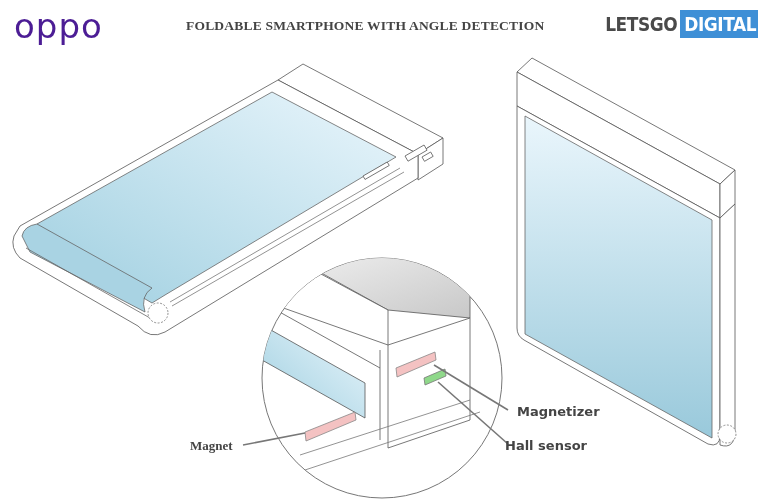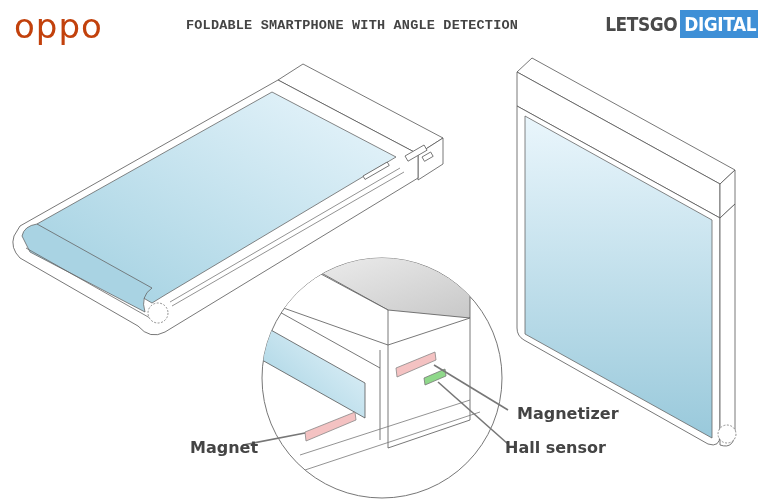--- a/index.html
+++ b/index.html
@@ -1,23 +1,23 @@
 <!DOCTYPE html>
 <html><head>
 <meta charset="utf-8">
 <style>
   html, body { margin:0; padding:0; background:#ffffff; }
   body { width:758px; height:500px; position:relative; overflow:hidden; font-family:"DejaVu Sans", sans-serif; }
-  .logo-oppo { position:absolute; left:14px; top:6px; font-family:"DejaVu Sans", sans-serif; font-size:34px; font-weight:400; color:#c2410c; letter-spacing:1px; line-height:40px; }
-  .title { position:absolute; left:186px; top:18px; font-family:Liberation Mono, monospace; font-weight:bold; font-size:13.5px; color:#444444; letter-spacing:0.2px; white-space:nowrap; }
+  .logo-oppo { position:absolute; left:14px; top:6px; font-family:"DejaVu Sans", sans-serif; font-size:34px; font-weight:400; color:#4c1d95; letter-spacing:1px; line-height:40px; }
+  .title { position:absolute; left:186px; top:18px; font-family:Liberation Serif, serif; font-weight:bold; font-size:13.5px; color:#444444; letter-spacing:0.2px; white-space:nowrap; }
   .lg { position:absolute; left:592px; top:10px; height:28px; display:flex; align-items:center; font-family:"DejaVu Sans", sans-serif; font-weight:bold; font-size:20px; letter-spacing:-0.5px; }
   .lg .a { color:#4a4a4a; padding-right:3px; transform:scaleX(0.85); transform-origin:right; display:inline-block; }
   .lg .b { color:#ffffff; background:#3e8fd6; padding:2px 5px; transform:scaleX(0.85); transform-origin:left; display:inline-block; }
   svg.drawing { position:absolute; left:0; top:0; }
-  .label { position:absolute; font-family:"DejaVu Sans", sans-serif; font-weight:bold; font-size:16px; color:#444444; white-space:nowrap; }
+  .label { position:absolute; font-family:"DejaVu Sans", sans-serif; font-weight:bold; font-size:13px; color:#444444; white-space:nowrap; }
 </style>
 </head>
 <body>
 
 <div class="logo-oppo">oppo</div>
 <div class="title">FOLDABLE SMARTPHONE WITH ANGLE DETECTION</div>
 <div class="lg">
   <span class="a">LETSGO</span>
   <span class="b">DIGITAL</span>
 </div>
@@ -100,15 +100,15 @@
     </g>
   </g>
 
   <g stroke="#777" stroke-width="1.6" fill="none">
     <line x1="243" y1="445" x2="305" y2="433"></line>
     <line x1="434" y1="365" x2="508" y2="410"></line>
     <line x1="438" y1="382" x2="508" y2="444"></line>
   </g>
 </svg>
 
-<div class="label" style="left:190px; top:438px;">Magnet</div>
+<div class="label" style="left:190px; top:438px;font-family:Liberation Serif, serif;">Magnet</div>
 <div class="label" style="left:517px; top:404px;">Magnetizer</div>
 <div class="label" style="left:505px; top:438px;">Hall sensor</div>
 
 </body></html>

